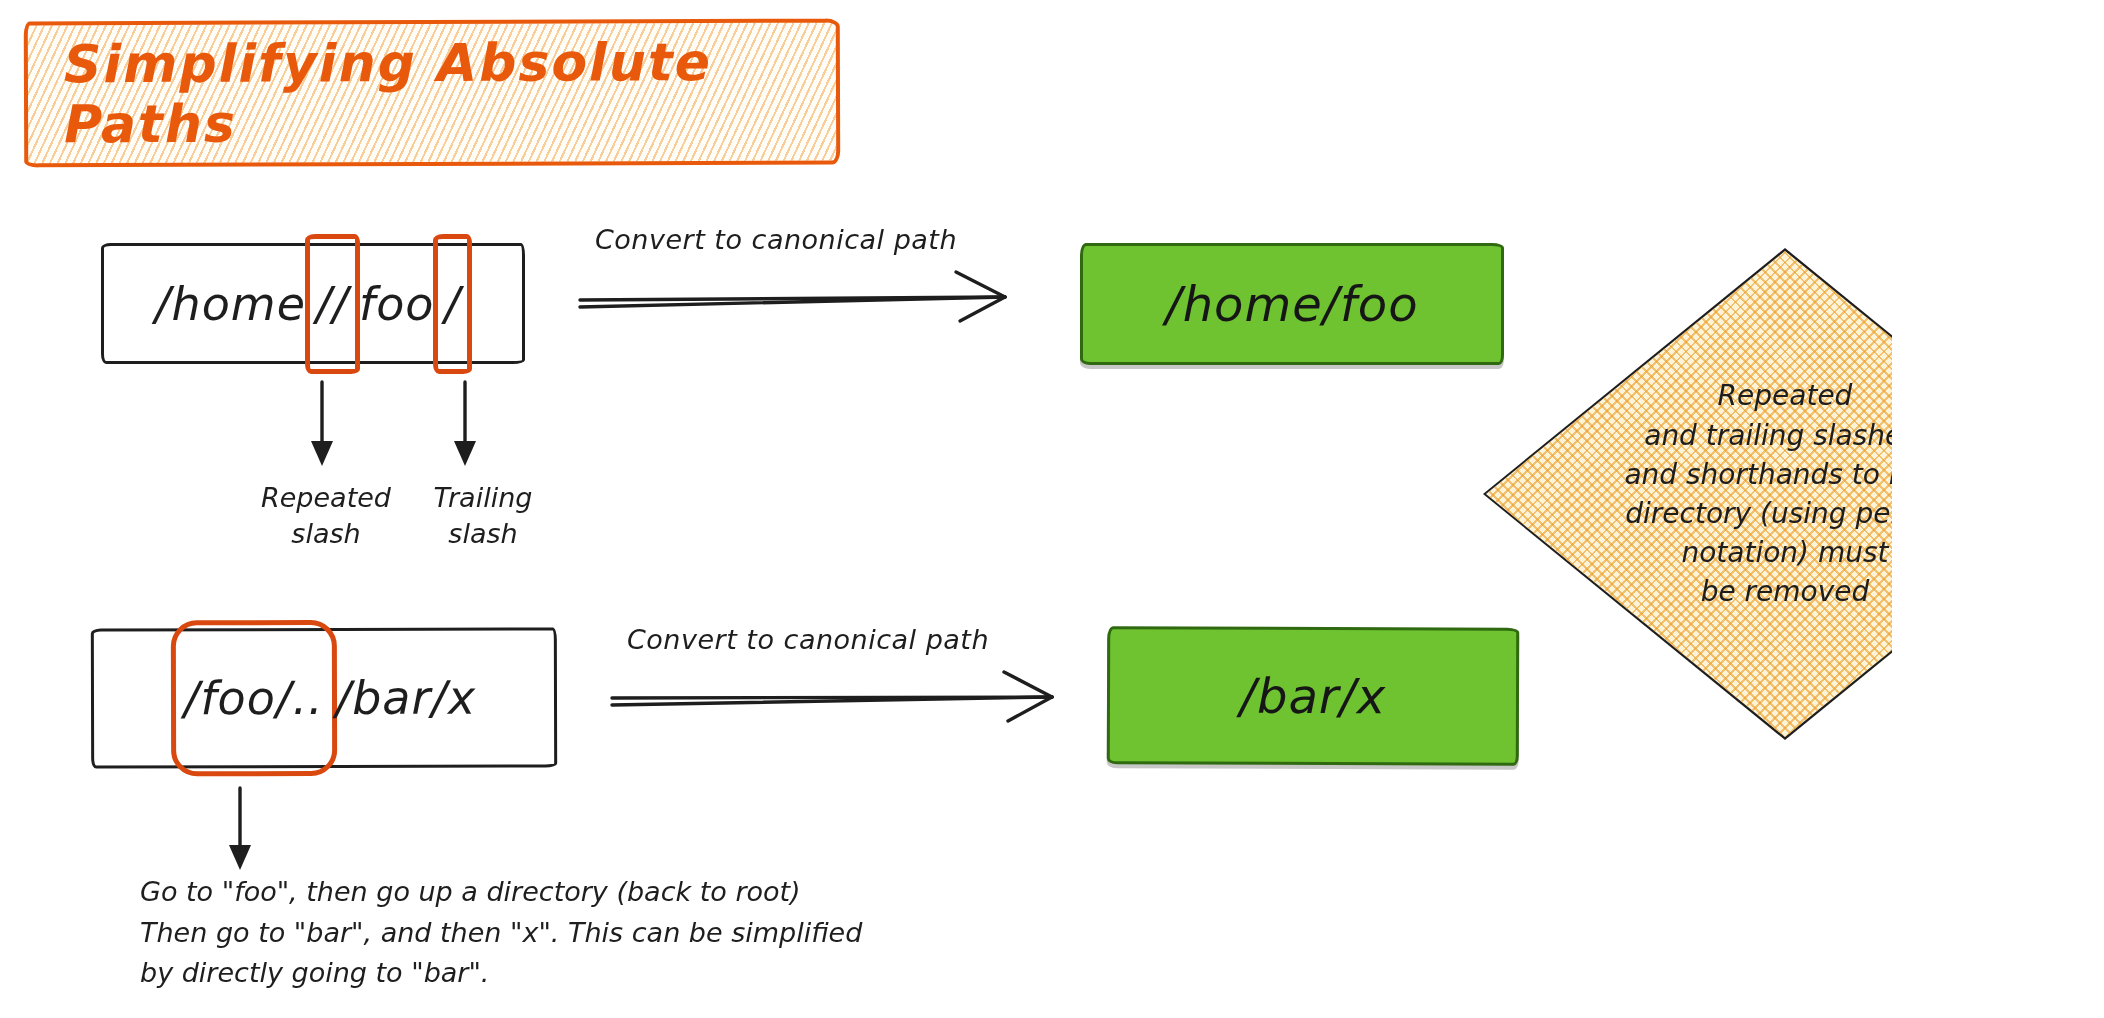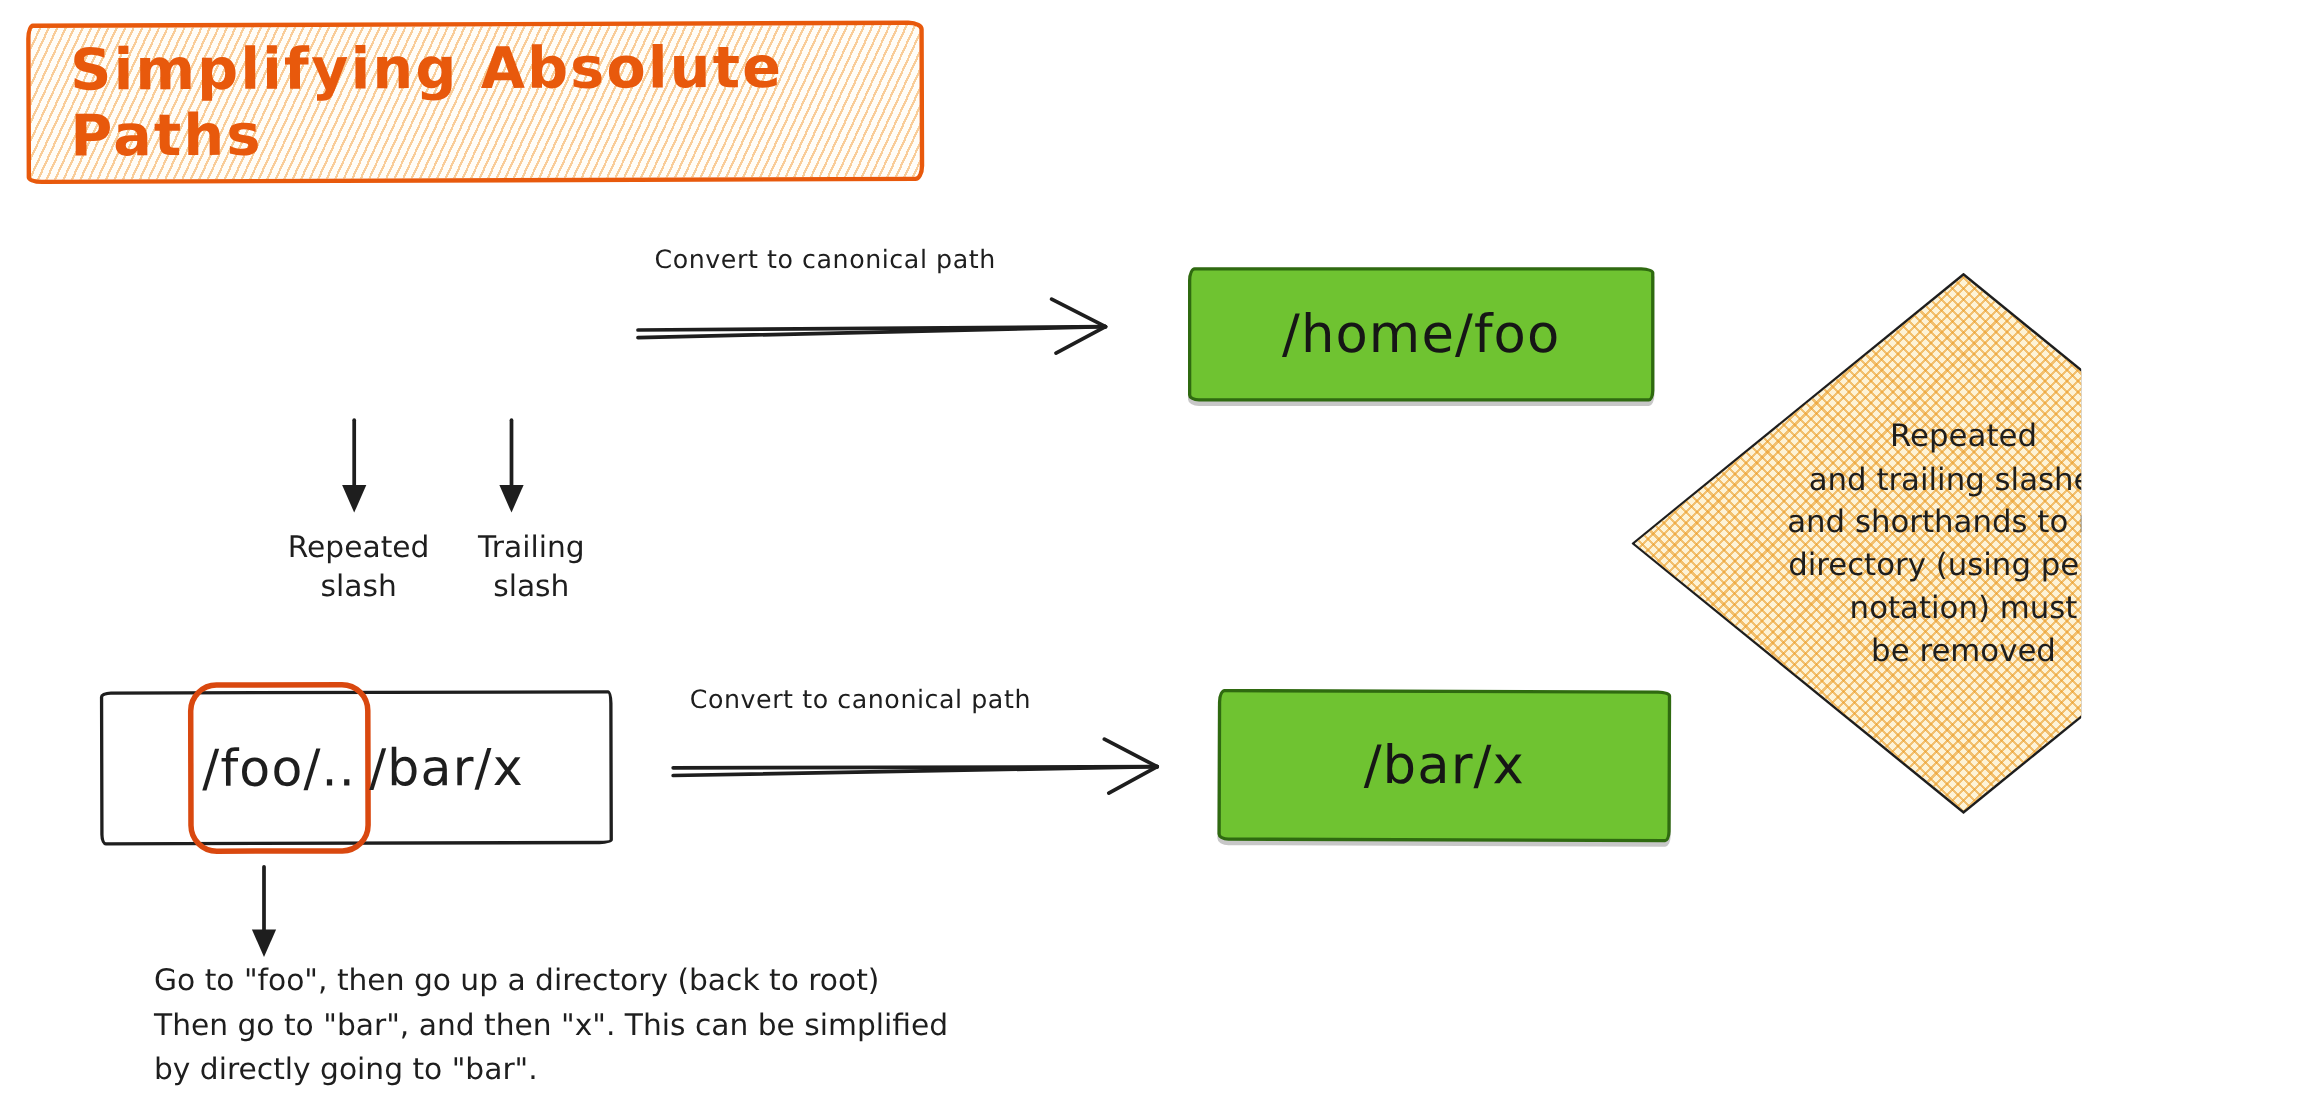--- a/index.html
+++ b/index.html
@@ -1,18 +1,18 @@
 <!DOCTYPE html>
 <html><head>
 <meta charset="utf-8">
 <style>
   html,body { margin:0; padding:0; background:#ffffff; }
   .canvas {
     position:relative; width:1892px; height:1018px; background:#ffffff;
-    font-family:"DejaVu Sans", sans-serif; color:#1e1e1e; overflow:hidden;
+    font-family:"DejaVu Sans", sans-serif; color:#1e1e1e; overflow:hidden;font-style:italic;
   }
 
   
   .title-box {
     position:absolute; left:24px; top:20px; width:816px; height:146px;
     box-sizing:border-box; border:4px solid #e8590c;
     background-color:#fffdf8;
     background-image:repeating-linear-gradient(115deg, rgba(243,157,58,0.5) 0 2px, rgba(255,255,255,0) 2px 7px);
     display:flex; align-items:center; padding-left:36px;
     border-radius:6px 14px 8px 14px / 14px 8px 14px 6px;
@@ -42,21 +42,21 @@
     position:absolute; background:#6fc331; border:3px solid #2f6a10;
     box-sizing:border-box; display:flex; align-items:center; justify-content:center;
     font-size:48px; color:#161616; letter-spacing:1px;
     border-radius:6px 12px 5px 10px / 12px 5px 10px 6px;
     box-shadow:0 4px 0 rgba(30,30,30,0.25);
   }
   #green1 { left:1080px; top:243px; width:424px; height:122px;justify-content:center; }
   #green2 { left:1107px; top:627px; width:412px; height:138px; transform:rotate(0.2deg); }
 
   
-  .convert-label { position:absolute; font-size:23px; letter-spacing:0.5px; }
+  .convert-label { position:absolute; font-size:27px; letter-spacing:0.5px; }
   #convert1 { left:595px; top:224px; }
   #convert2 { left:627px; top:624px; }
 
   .callout {
     position:absolute; font-size:27px; text-align:center;
     white-space:pre-line; line-height:1.35;
   }
   #callout1 { left:241px; top:480px; width:170px; }
   #callout2 { left:398px; top:480px; width:170px; }
 
@@ -88,20 +88,26 @@
 </style>
 </head>
 <body>
 
 <div class="canvas">
 
   <div class="title-box">
     <span class="title-text">Simplifying Absolute Paths</span>
   </div>
 
+  <div class="path-box" id="box1">
+    <span class="seg">/home</span>
+    <span class="seg hl">//</span>
+    <span class="seg">foo</span>
+    <span class="seg hl">/</span>
+  </div>
 
   <div class="callout" id="callout1">Repeated
 slash</div>
   <div class="callout" id="callout2">Trailing
 slash</div>
 
   <div class="convert-label" id="convert1">Convert to canonical path</div>
   <div class="green-box" id="green1">
     <span>/home/foo</span>
   </div>

